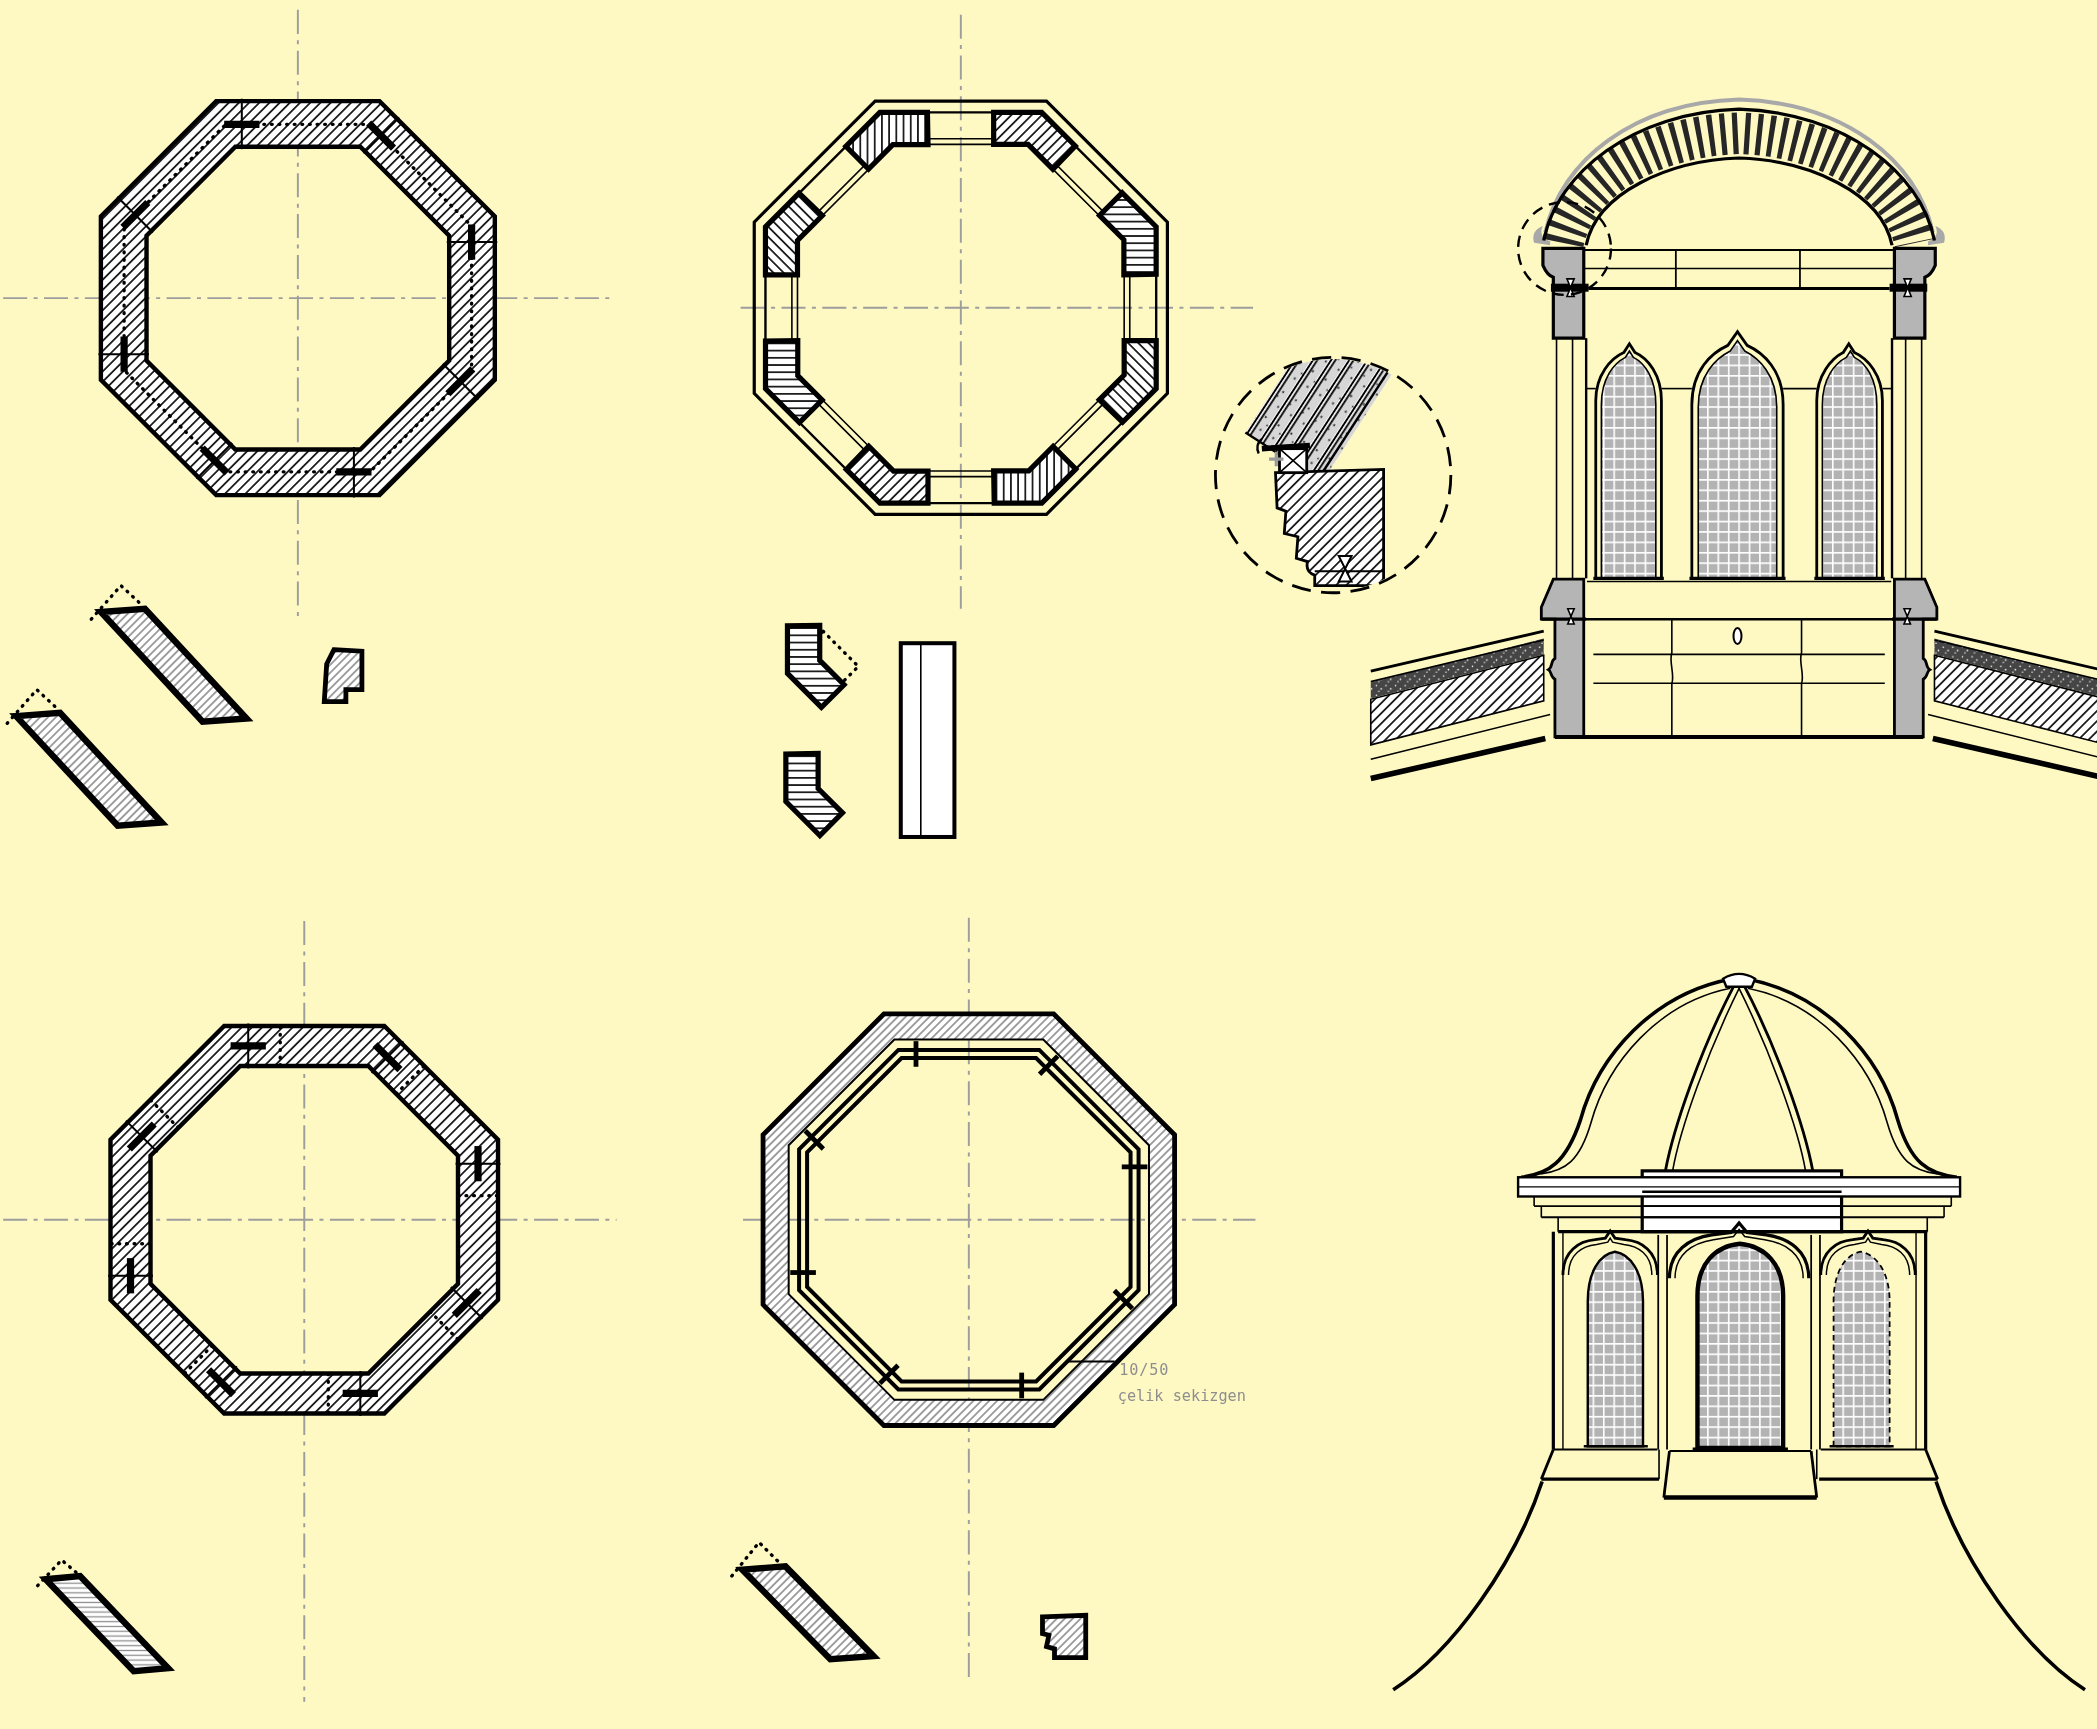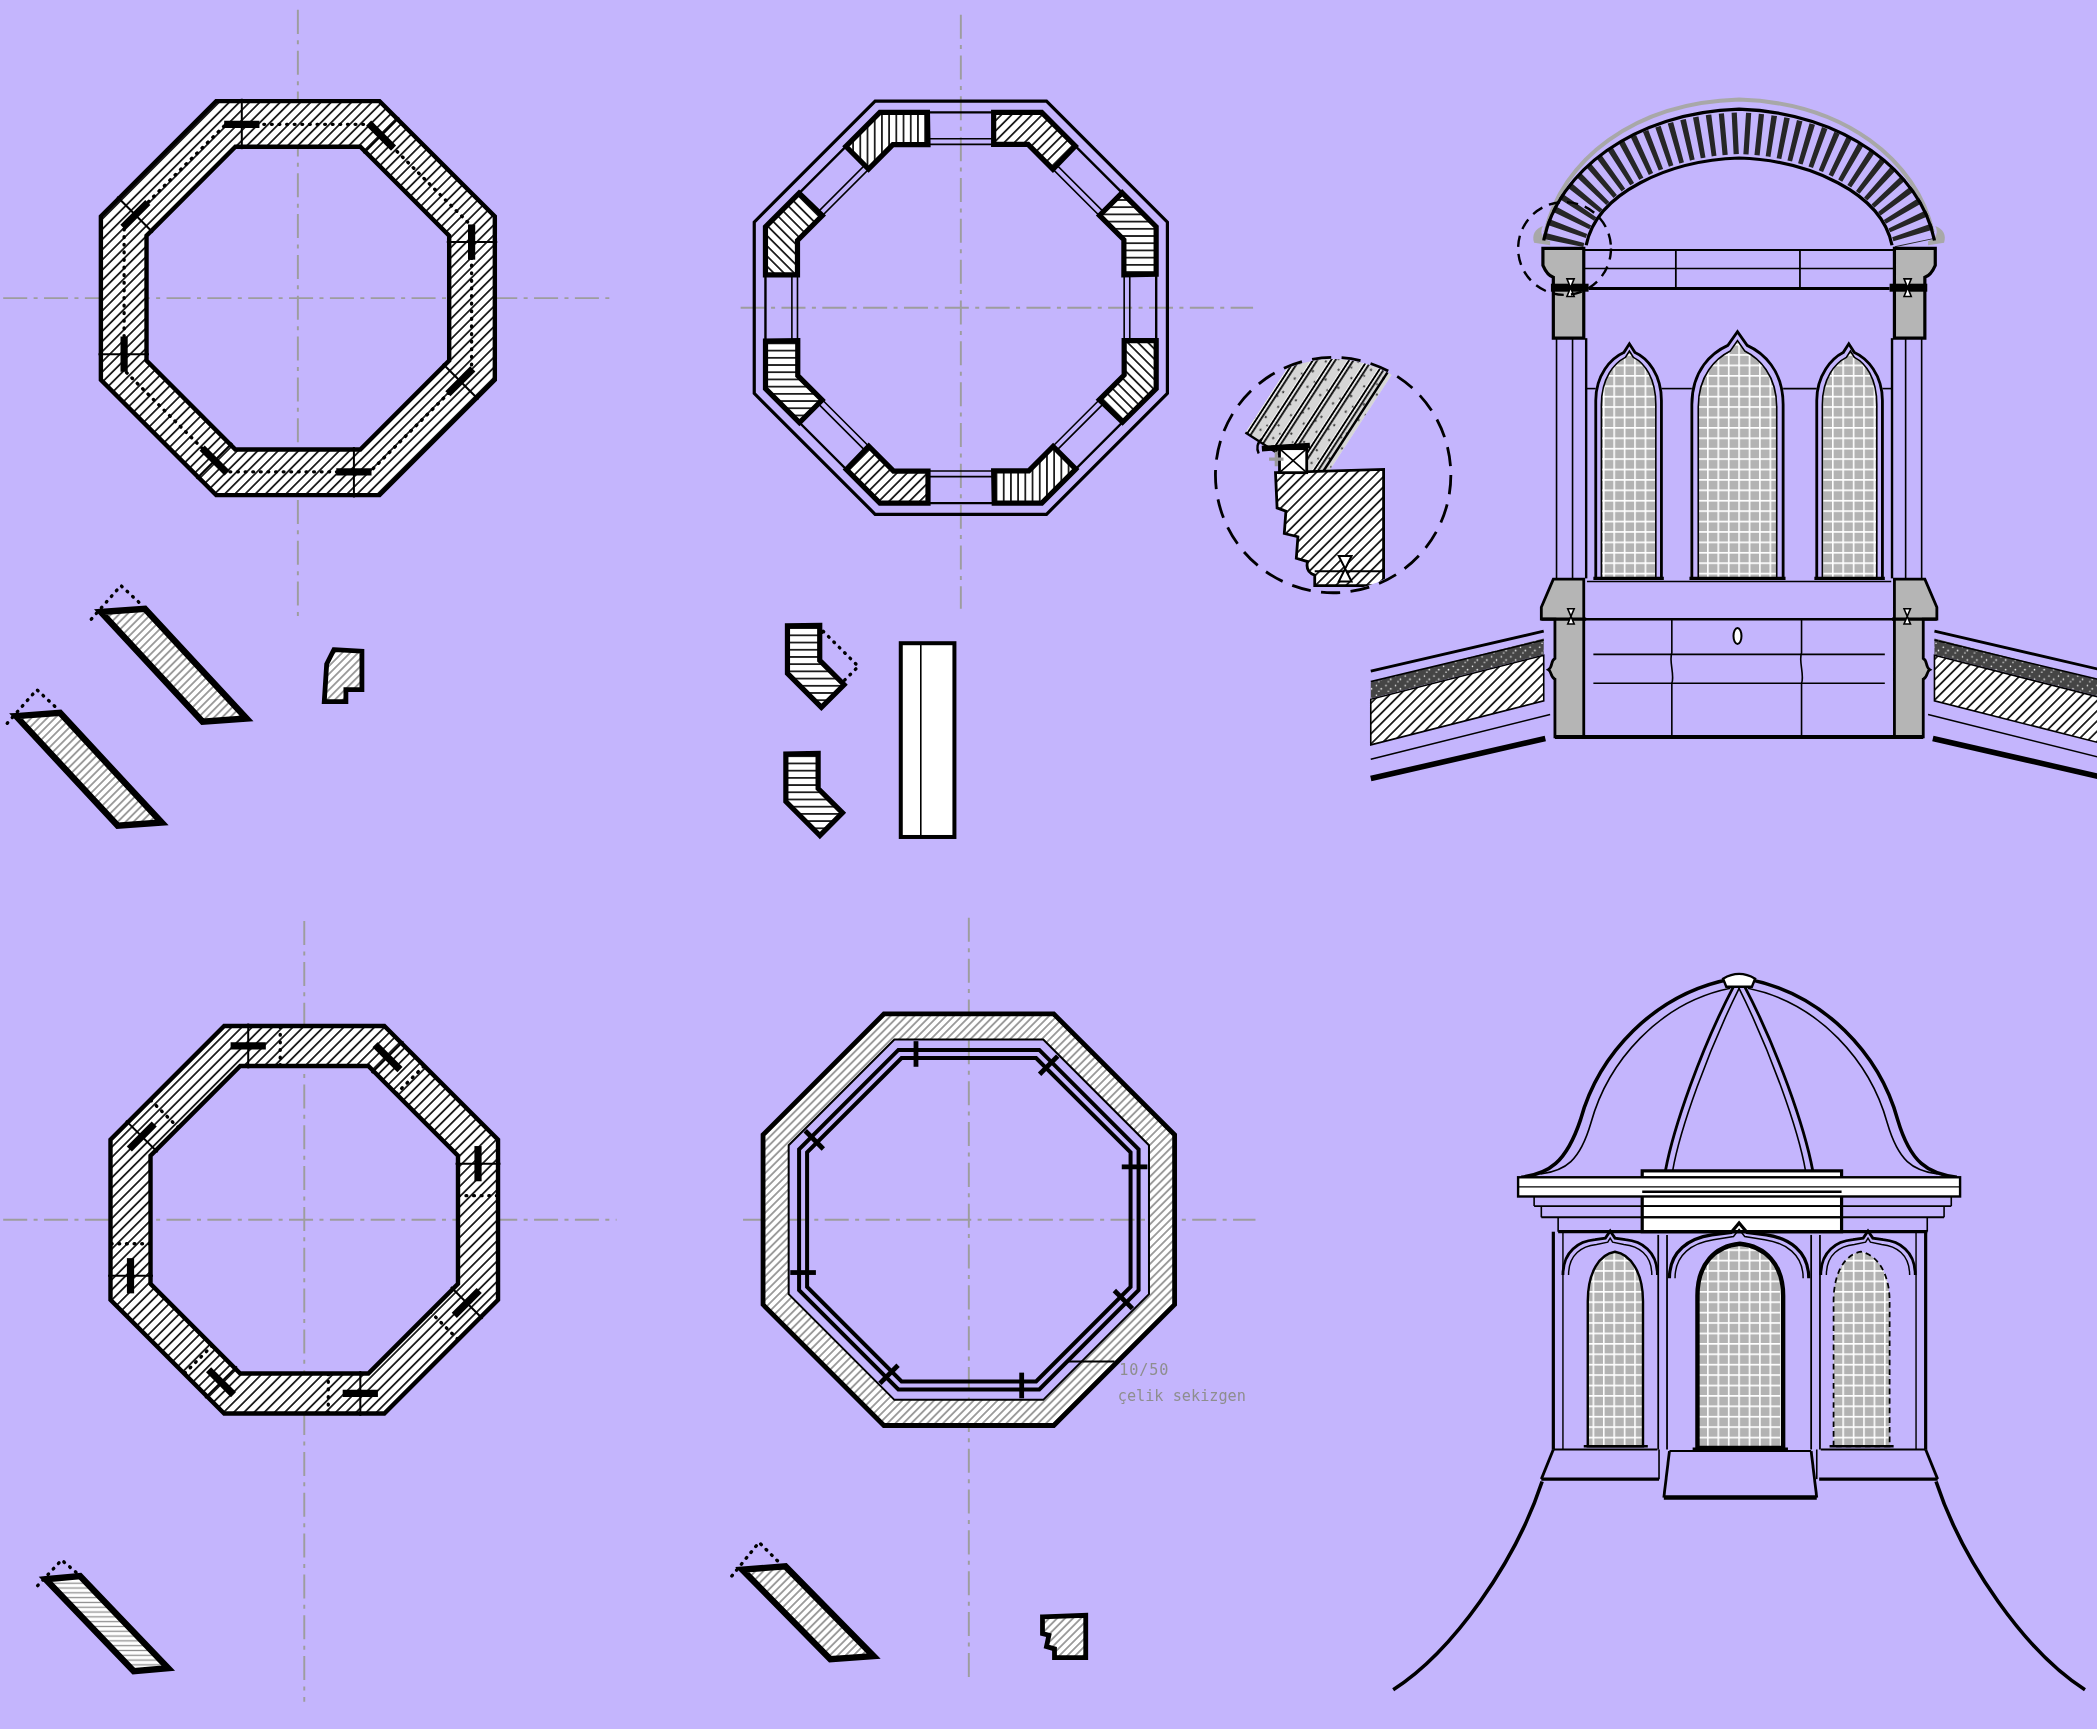--- a/index.html
+++ b/index.html
@@ -1,16 +1,16 @@
 <!DOCTYPE html>
 <html style="font-size:13px"><head>
 <meta charset="utf-8">
 <style>
   html,body{margin:0;padding:0;background:#ffffff;}
-  .page{position:relative;width:2097px;height:1730px;background:#c4b5fd;overflow:hidden;
+  .page{position:relative;width:2097px;height:1730px;background:#fef9c3;overflow:hidden;
         font-family:"DejaVu Sans","Liberation Sans",sans-serif;}
   svg{display:block}
   .cl{stroke:#9d9d9d;stroke-width:2.4;stroke-dasharray:30 8 5 8;fill:none;}
   .dot{stroke:#000;stroke-width:4.2;stroke-dasharray:1 8.5;stroke-linecap:round;fill:none;}
   .anno-txt{font-family:"DejaVu Sans Mono","Liberation Mono",monospace;font-size:19px;
             fill:#8e8e8e;letter-spacing:1px;}
   .anno-txt2{font-family:"DejaVu Sans Mono","Liberation Mono",monospace;font-size:19px;
             fill:#8e8e8e;letter-spacing:0px;}
 </style>
 </head>

